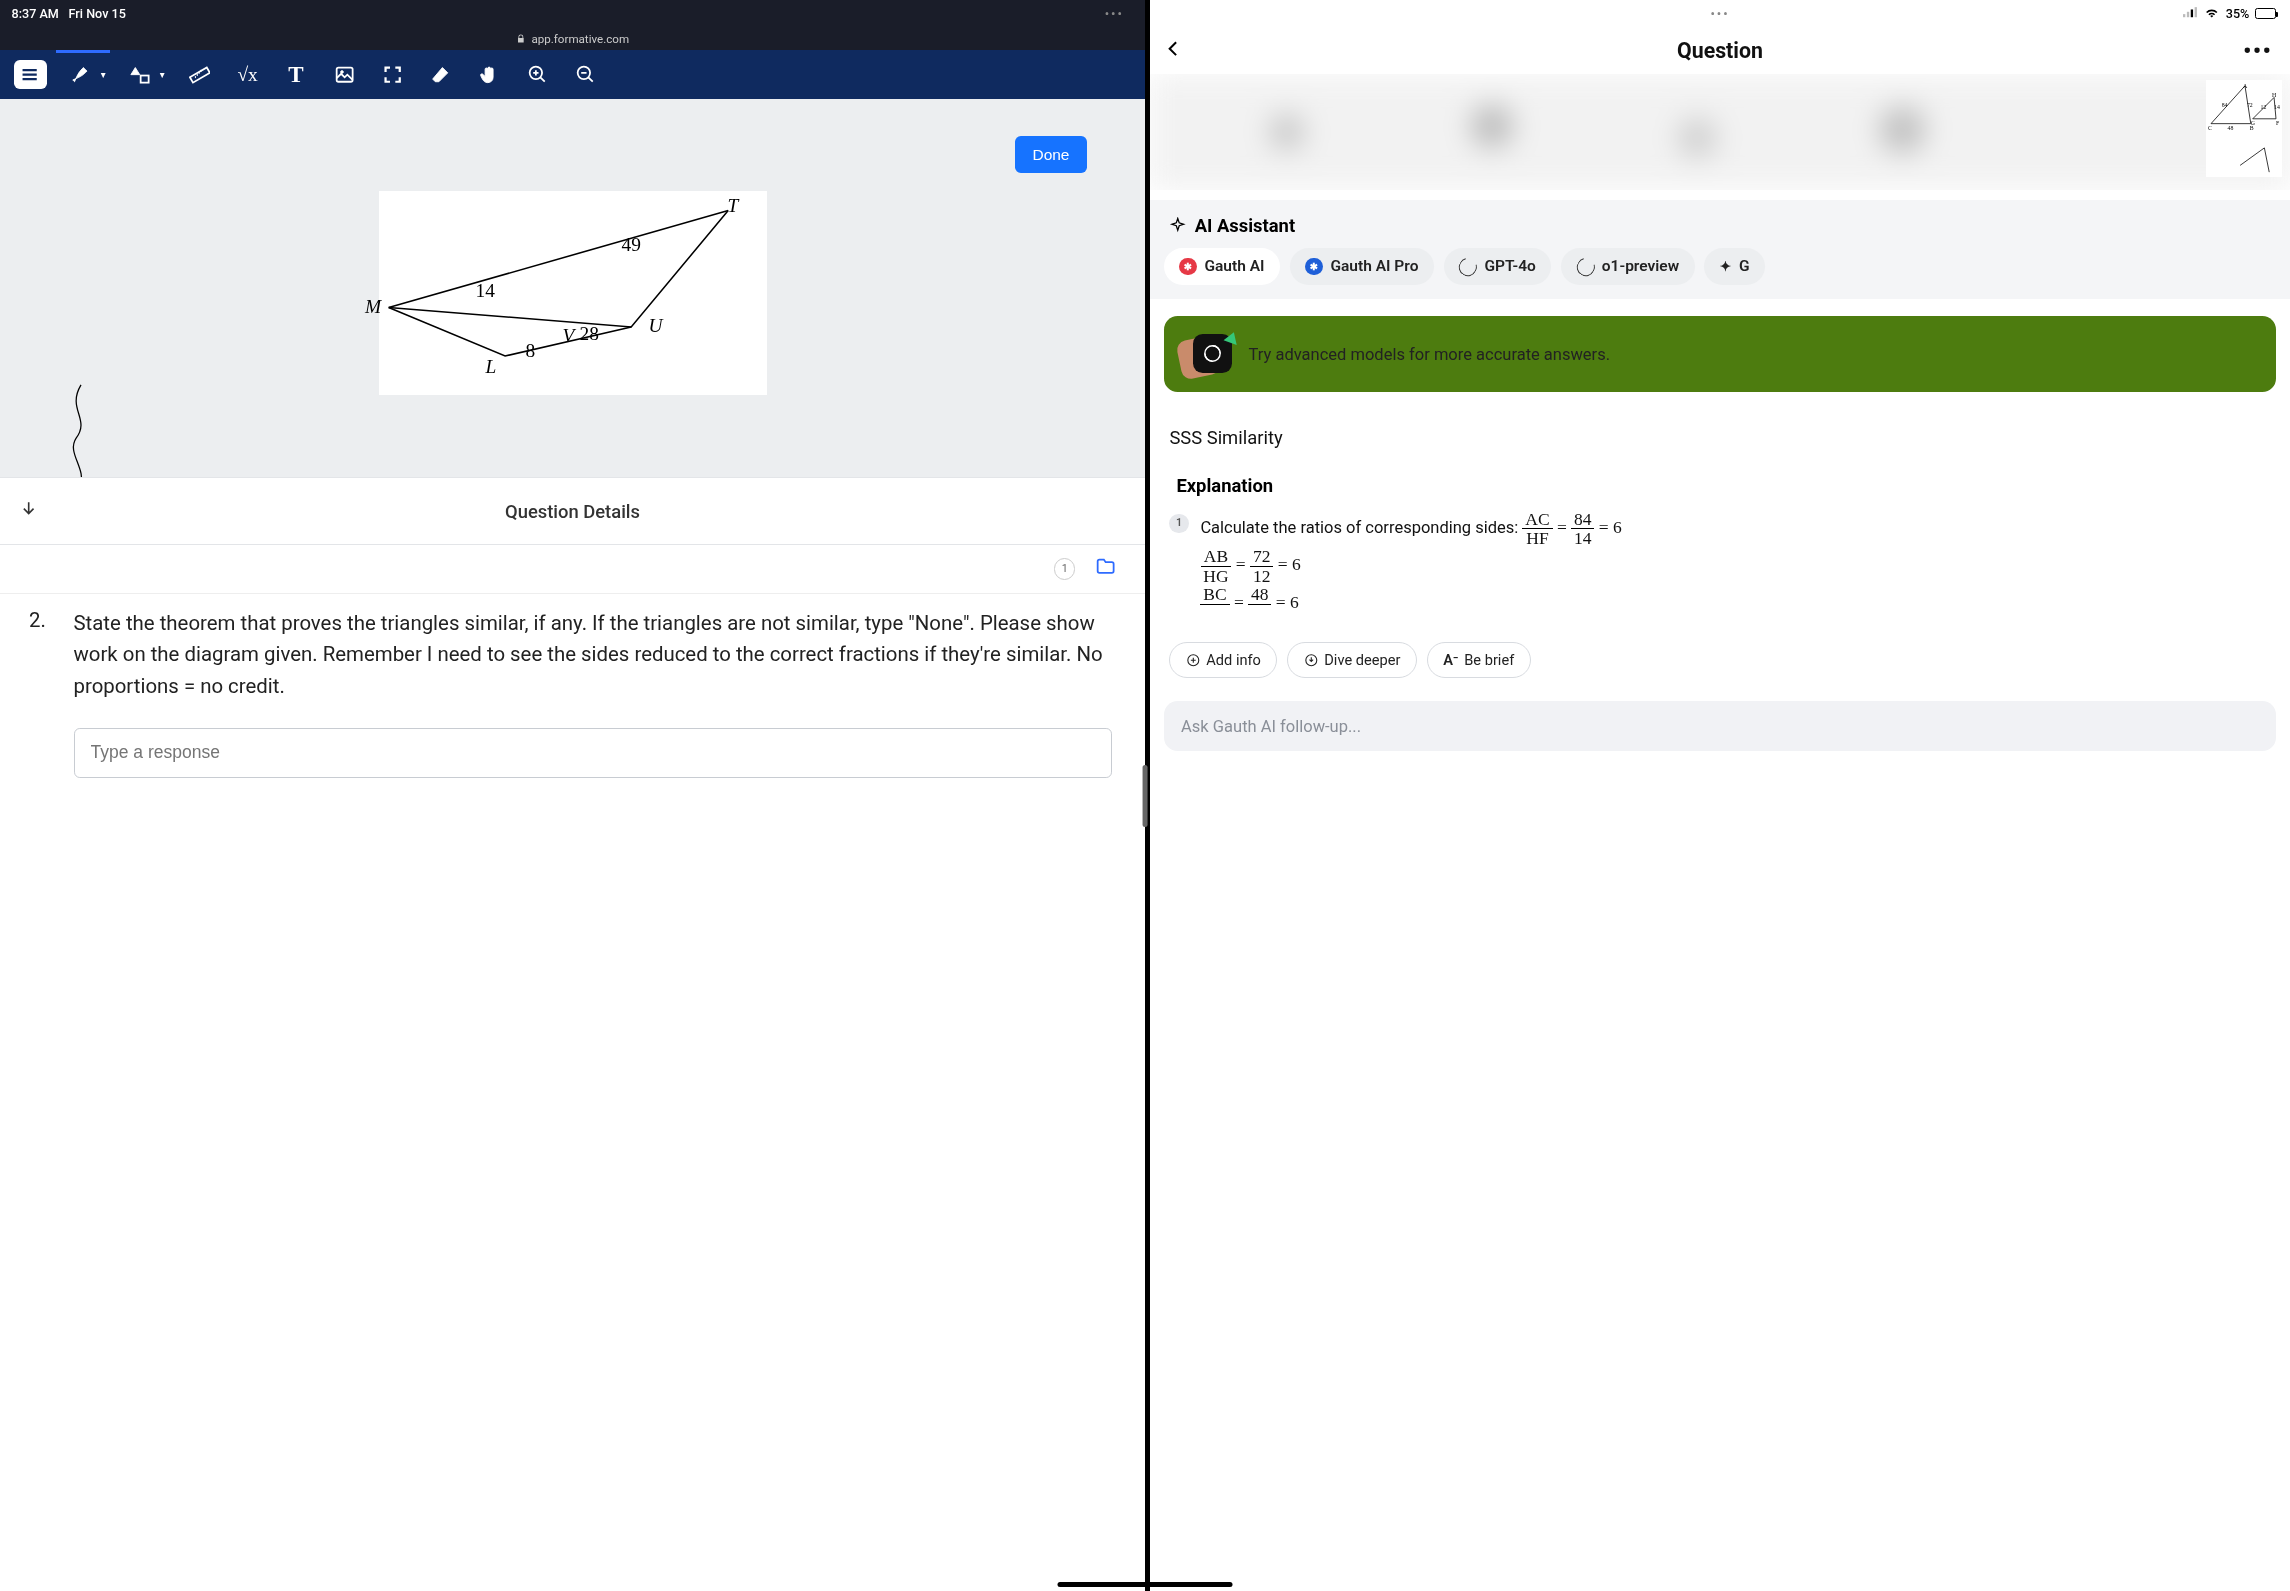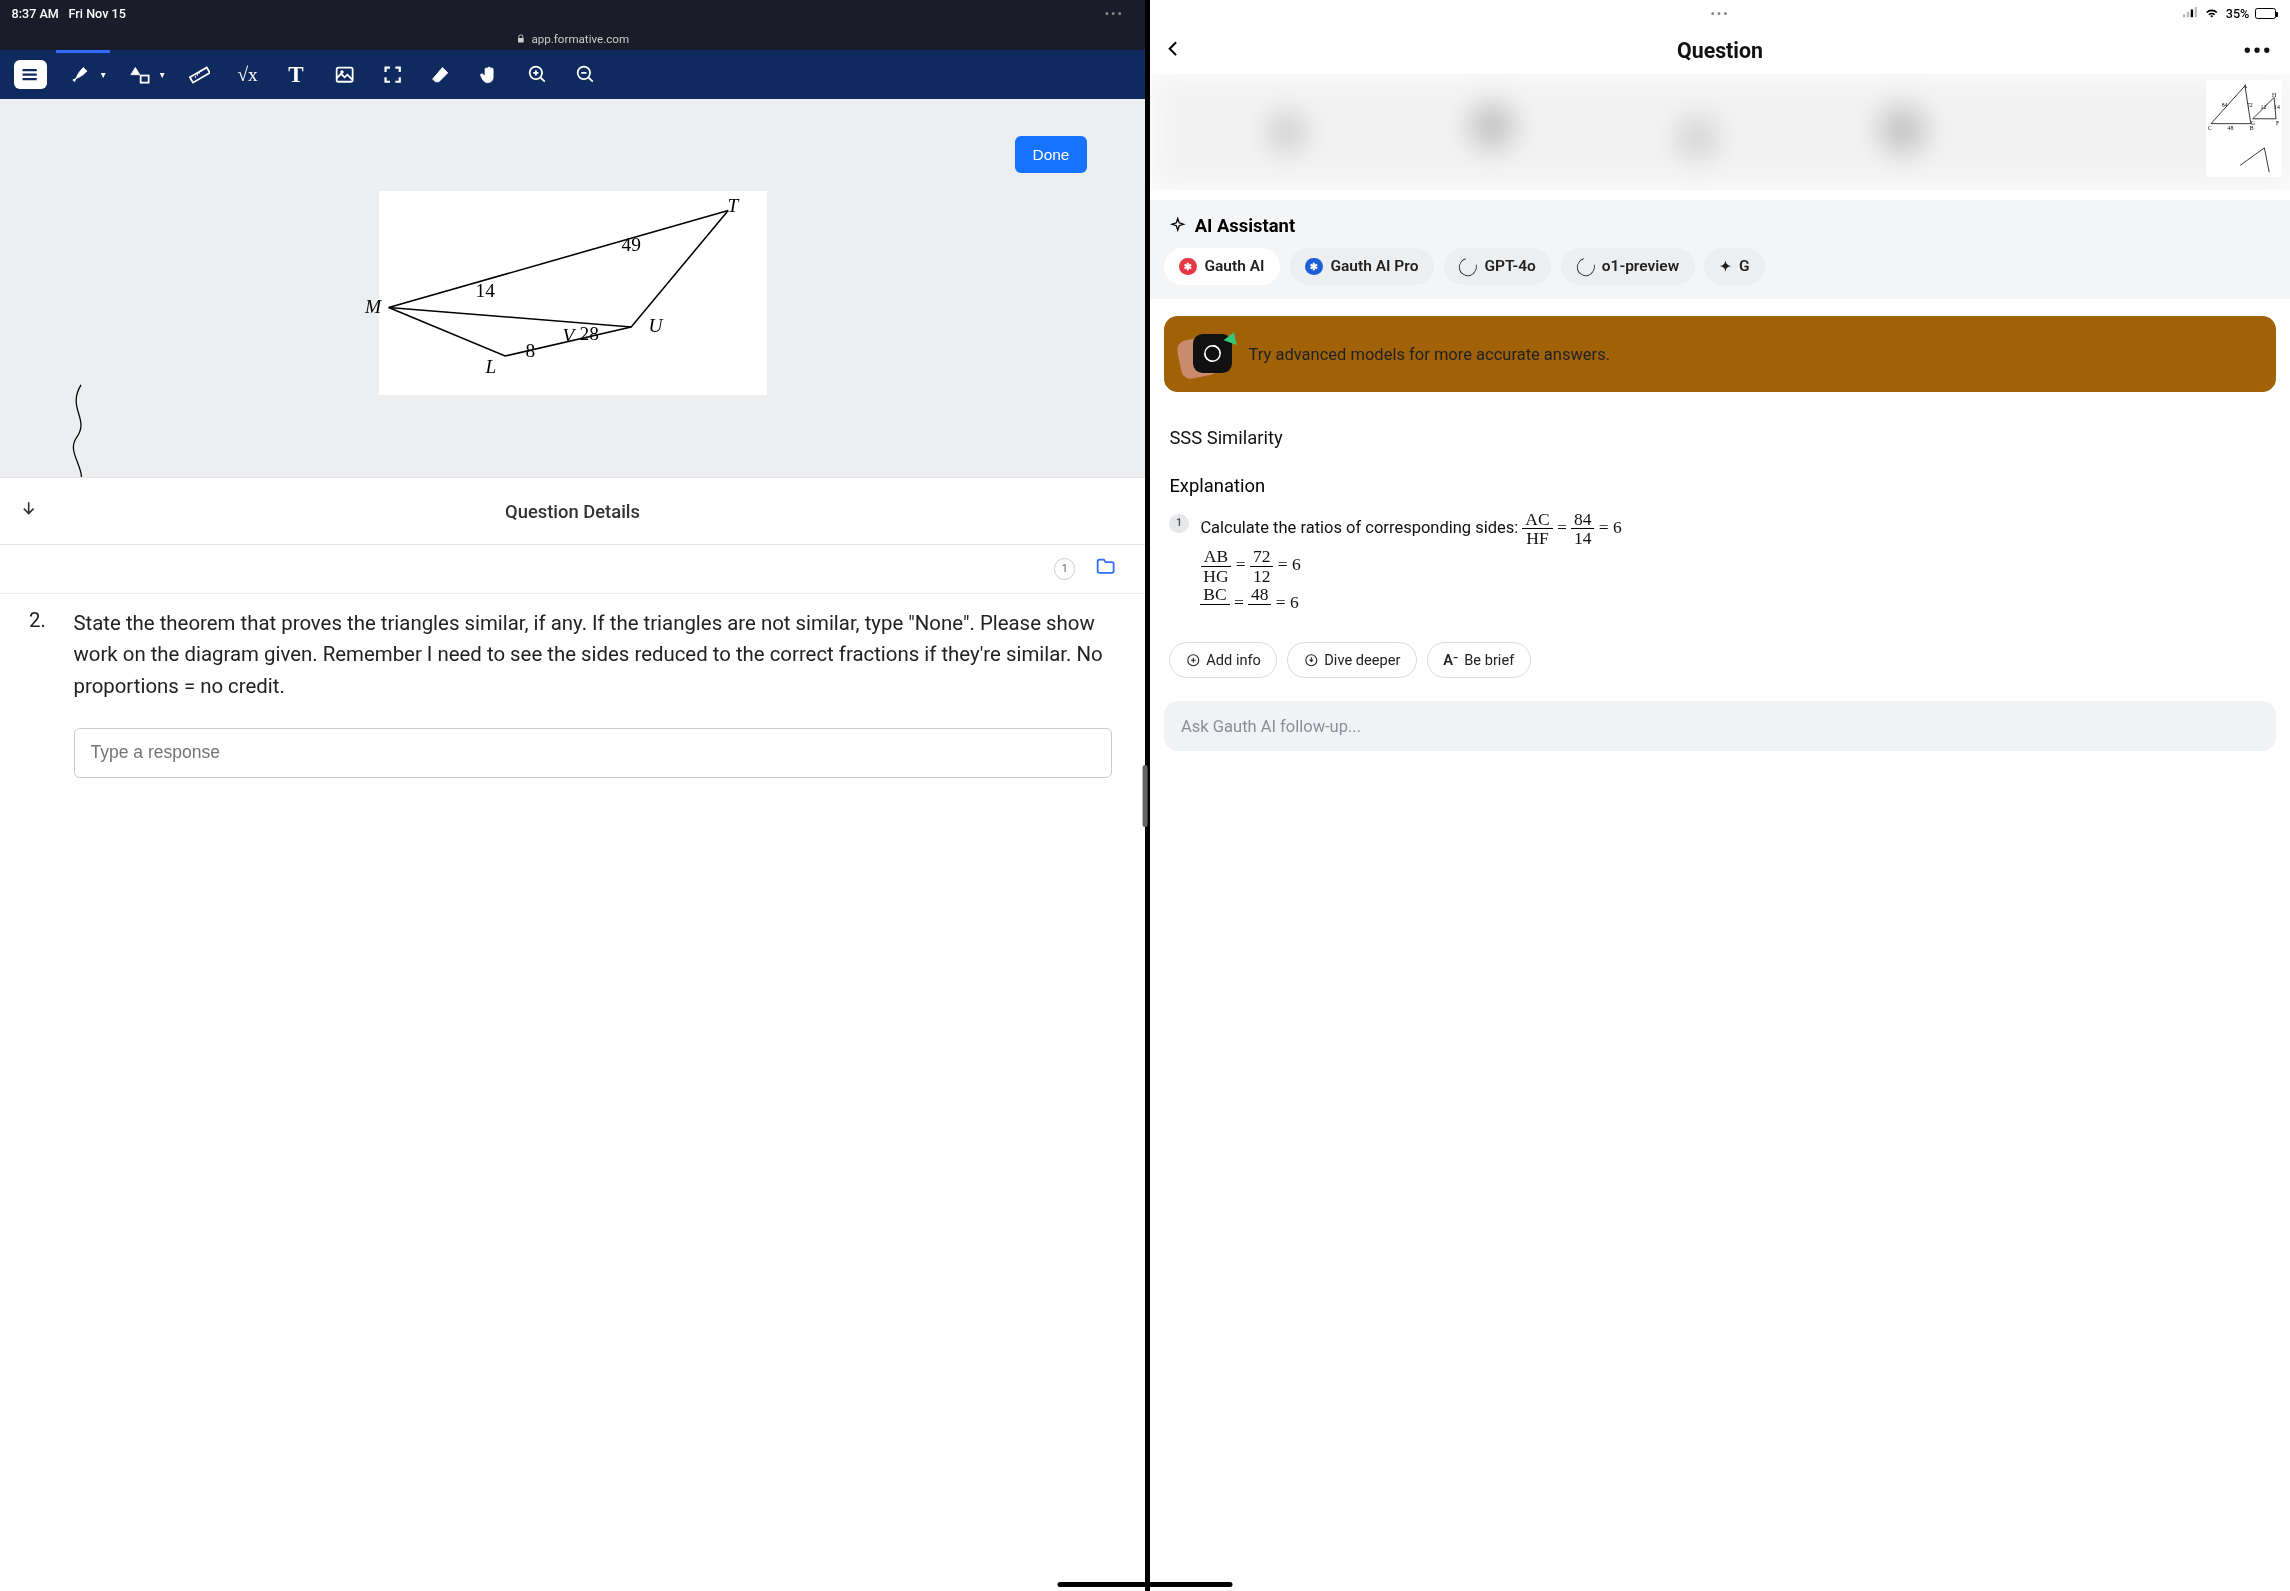--- a/index.html
+++ b/index.html
@@ -117,36 +117,36 @@
     background: #eceef0; font-size: 15.5px; font-weight: 600; color: #222; white-space: nowrap; cursor: pointer;
   }
   .chip.active { background: #fff; }
   .chip .dot { width: 17.5px; height: 17.5px; border-radius: 50%; display: flex; align-items: center; justify-content: center; font-size: 9.7px; color: #fff; font-weight: 900; }
   .chip .dot.red { background: #e63946; }
   .chip .dot.blue { background: #1e5fd8; }
   .chip .swirl { width: 17.5px; height: 17.5px; border: 1.9px solid #333; border-radius: 50%; border-top-color: transparent; transform: rotate(30deg); }
   .chip .spark { font-size: 13.6px; }
 
   .promo {
-    margin: 17.5px 13.6px 0 13.6px; background: #a16207; border-radius: 13.6px; padding: 17.5px 15.5px;
+    margin: 17.5px 13.6px 0 13.6px; background: #4d7c0f; border-radius: 13.6px; padding: 17.5px 15.5px;
     display: flex; align-items: center; gap: 15.5px; font-size: 16.5px; color: #222;
   }
   .promo .iconstack { position: relative; width: 54px; height: 41px; }
   .promo .card { position: absolute; width: 39px; height: 39px; border-radius: 9.7px; }
   .promo .card.a { left: 0; top: 3.9px; background: #c98b6b; transform: rotate(-12deg); }
   .promo .card.b { left: 13.6px; top: 0; background: #111; display: flex; align-items: center; justify-content: center; }
   .promo .card.b svg { width: 23px; height: 23px; stroke: #fff; fill: none; stroke-width: 1.5; }
   .promo .corner { position: absolute; right: -5.8px; top: -1.9px; width: 0; height: 0;
     border-left: 7.8px solid transparent; border-right: 7.8px solid transparent; border-bottom: 11.6px solid #35c77a; transform: rotate(20deg); }
 
   .answer-sec { padding: 21.3px 19.4px 9.7px 19.4px; }
   .answer-title { display: flex; align-items: center; gap: 9.7px; font-size: 25px; font-weight: 800; color: #111; }
   .answer-title svg { width: 21.3px; height: 21.3px; stroke: #111; fill: none; stroke-width: 2; }
   .answer-val { font-size: 18.4px; margin-top: 13.6px; color: #111; }
-  .expl-title { font-size: 18.4px; font-weight: 400; margin-top: 27px; }
+  .expl-title { font-size: 18.4px; font-weight: 700; margin-top: 27px; margin-left: 7px; }
   .step { display: flex; gap: 11.6px; margin-top: 13.6px; font-size: 16.5px; color: #111; line-height: 1.7; align-items: flex-start; }
   .step .num { width: 19.4px; height: 19.4px; border-radius: 50%; background: #e6e8ec; font-size: 10.7px; display: flex; align-items: center; justify-content: center; flex-shrink: 0; margin-top: 3.9px; font-weight: 600; color: #555; }
   .frac { display: inline-flex; flex-direction: column; align-items: center; vertical-align: middle; font-family: "Times New Roman", serif; font-size: 17.5px; line-height: 1.05; }
   .frac .n { border-bottom: 1px solid #000; padding: 0 2.9px; }
   .frac .d { padding: 0 2.9px; }
   .mathline { font-family: "Times New Roman", serif; font-size: 17.5px; }
 
   .action-chips { display: flex; gap: 10px; padding: 9.7px 19.4px 17.5px 19.4px; }
   .achip {
     border: 1px solid #d8dbe0; border-radius: 21.3px; padding: 7.8px 15.5px; font-size: 14.6px;

